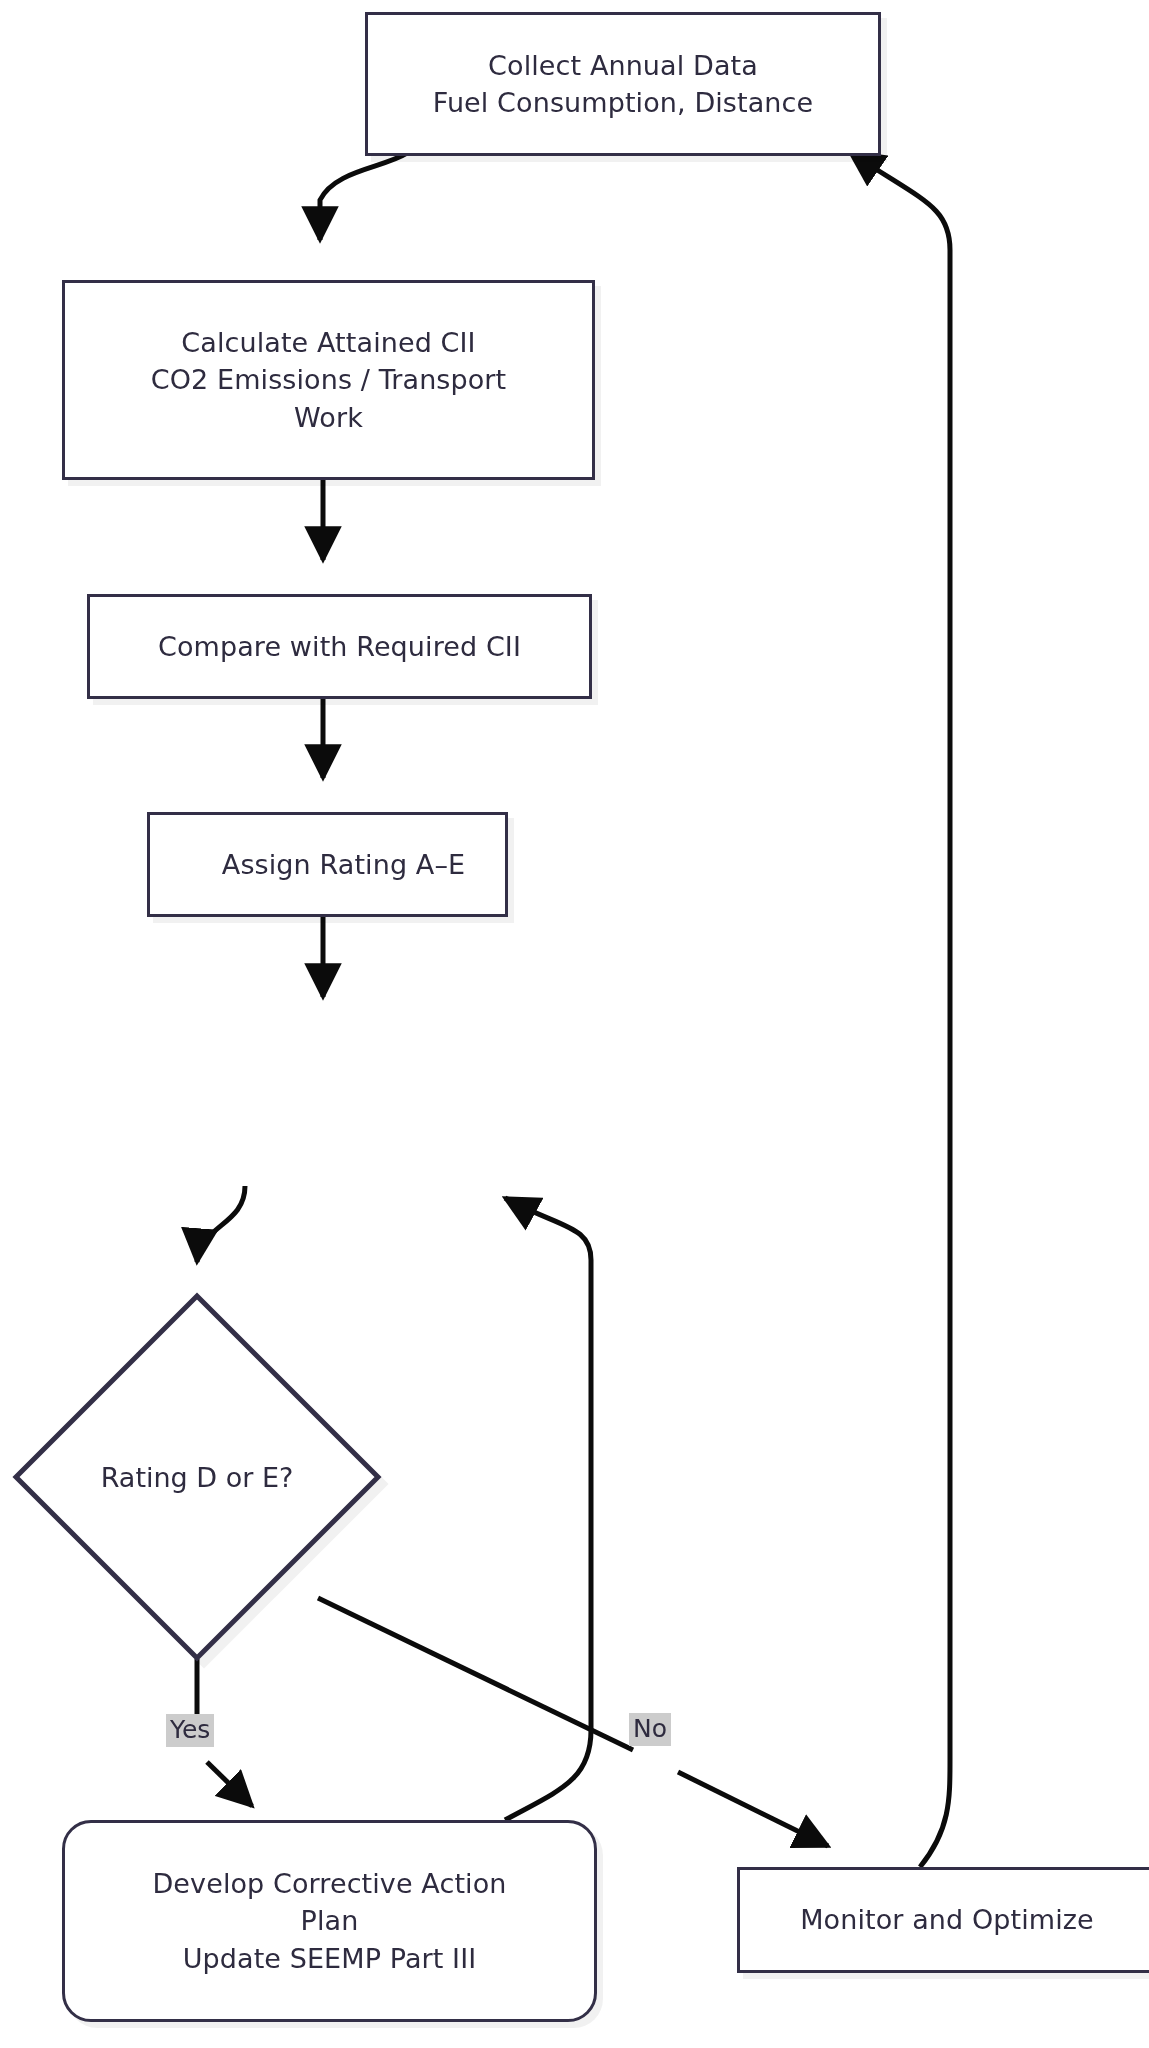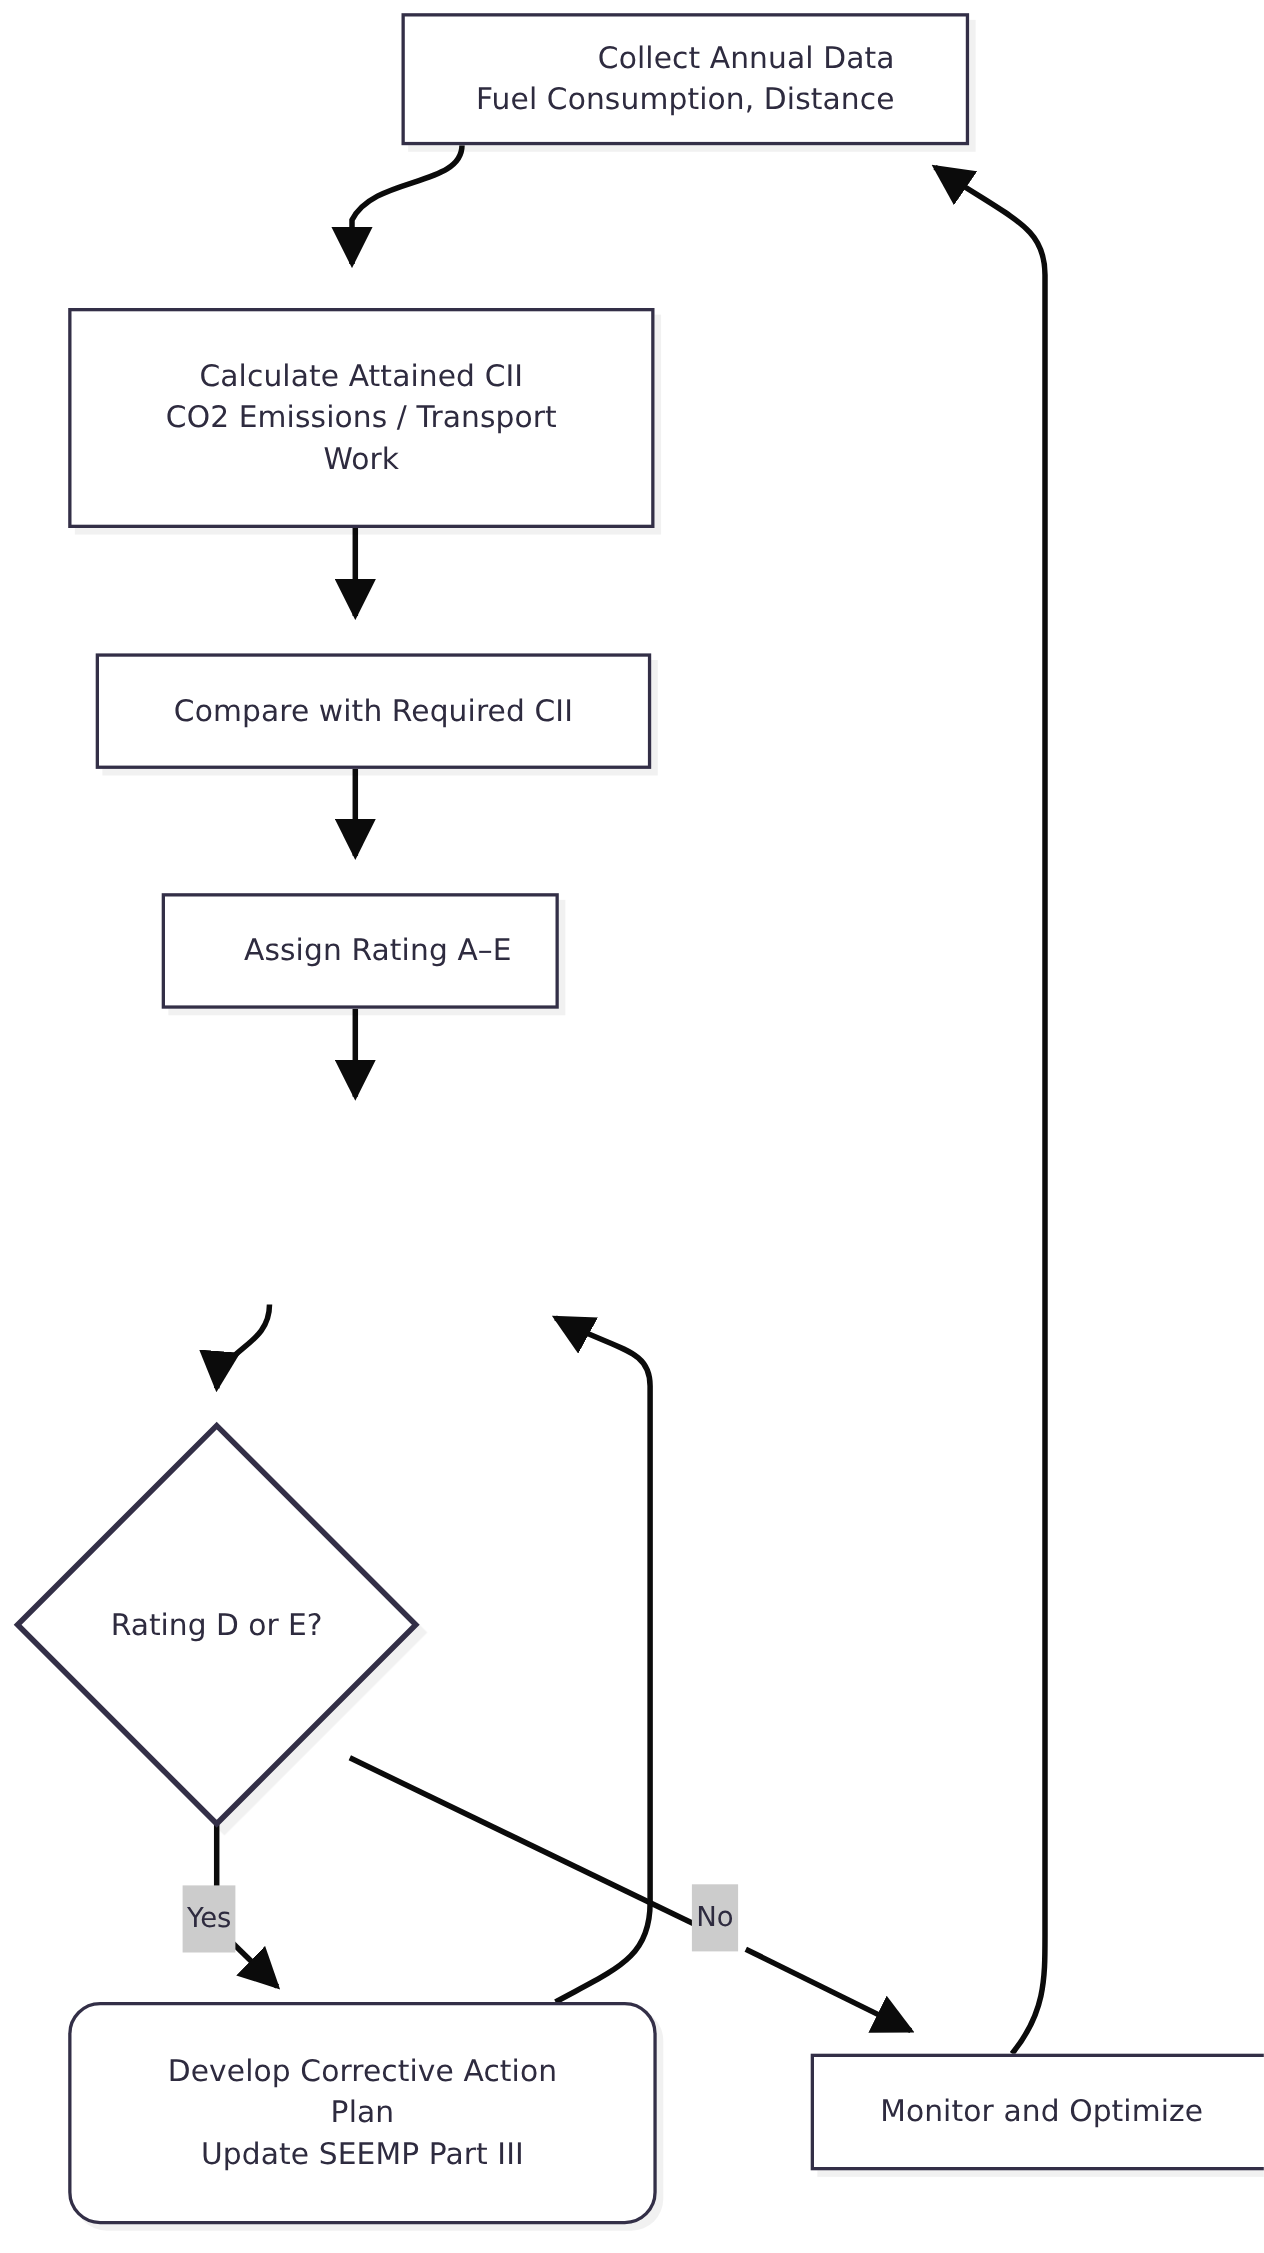--- a/index.html
+++ b/index.html
@@ -62,21 +62,21 @@
     font-size: 27px;
     pointer-events: none;
     text-align: center;
   }
   .edge-label {
     position: absolute;
     background: #cccccc;
     color: #2e2b3f;
     font-size: 25px;
     line-height: 1.15;
-    padding: 16px 4px;
+    padding: 2px 4px;
     z-index: 5;
     white-space: nowrap;
   }
 </style>
 </head>
 <body>
 
 <div id="canvas">
 
   <svg id="edges" viewBox="0 0 1149 2048" width="1149" height="2048" xmlns="http://www.w3.org/2000/svg">
@@ -100,21 +100,21 @@
     <path d="M 207 1762 L 252 1806" fill="none" stroke="#0b0b0b" stroke-width="5" marker-end="url(#arrow)"></path>
 
     <path d="M 318 1598 L 633 1750" fill="none" stroke="#0b0b0b" stroke-width="5"></path>
     <path d="M 678 1772 L 828 1846" fill="none" stroke="#0b0b0b" stroke-width="5" marker-end="url(#arrow)"></path>
 
     <path d="M 505 1820 C 560 1790, 591 1780, 591 1730 L 591 1260 C 591 1225, 560 1228, 505 1198" fill="none" stroke="#0b0b0b" stroke-width="5" marker-end="url(#arrow)"></path>
 
     <path d="M 920 1867 C 950 1830, 950 1800, 950 1760 L 950 250 C 950 205, 920 200, 850 152" fill="none" stroke="#0b0b0b" stroke-width="5" marker-end="url(#arrow)"></path>
   </svg>
 
-  <div class="node" style="left:365px; top:12px; width:516px; height:120px;text-align:right;">
+  <div class="node" style="left:365px; top:12px; width:516px; height:144px;">
     <span class="txt">Collect Annual Data
 Fuel Consumption, Distance</span>
   </div>
 
   <div class="node" style="left:62px; top:280px; width:533px; height:200px;">
     <span class="txt">Calculate Attained CII
 CO2 Emissions / Transport
 Work</span>
   </div>
 

